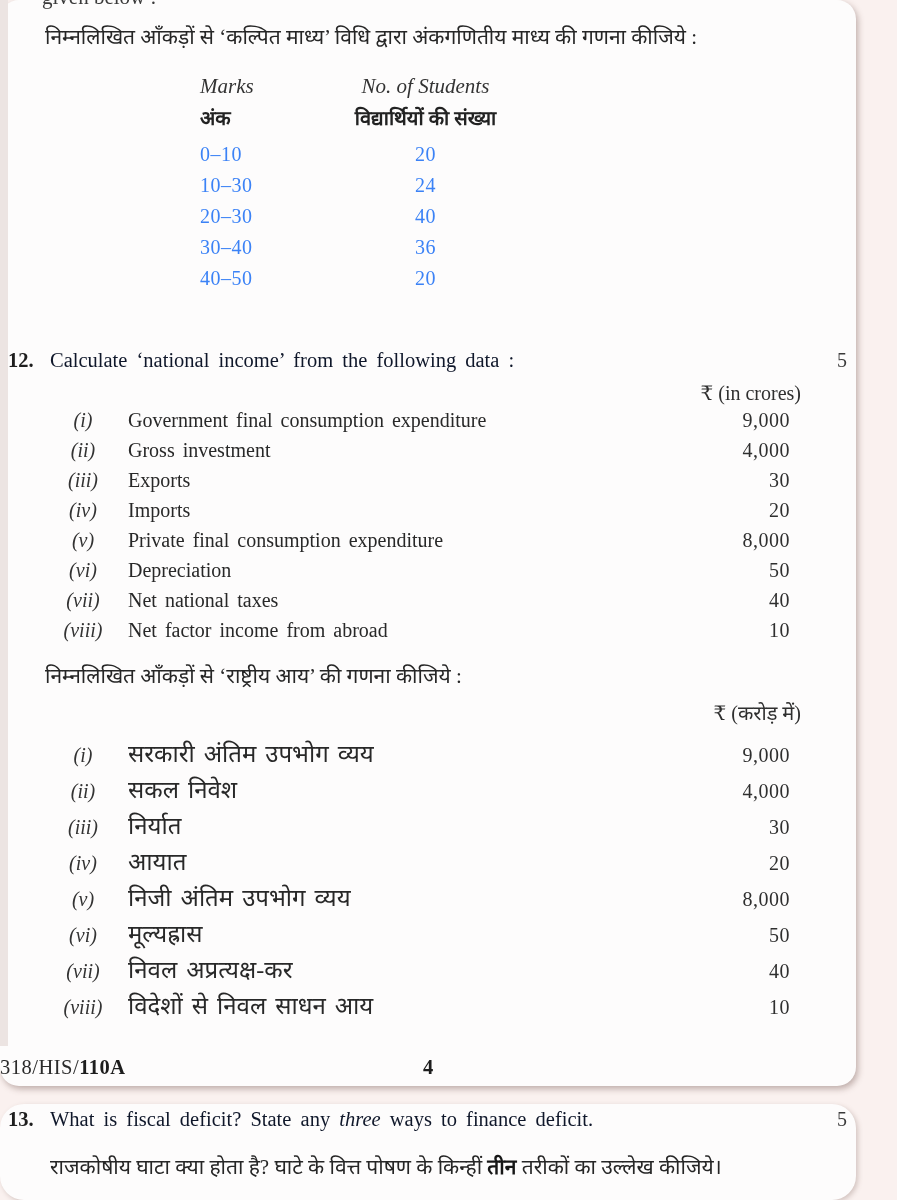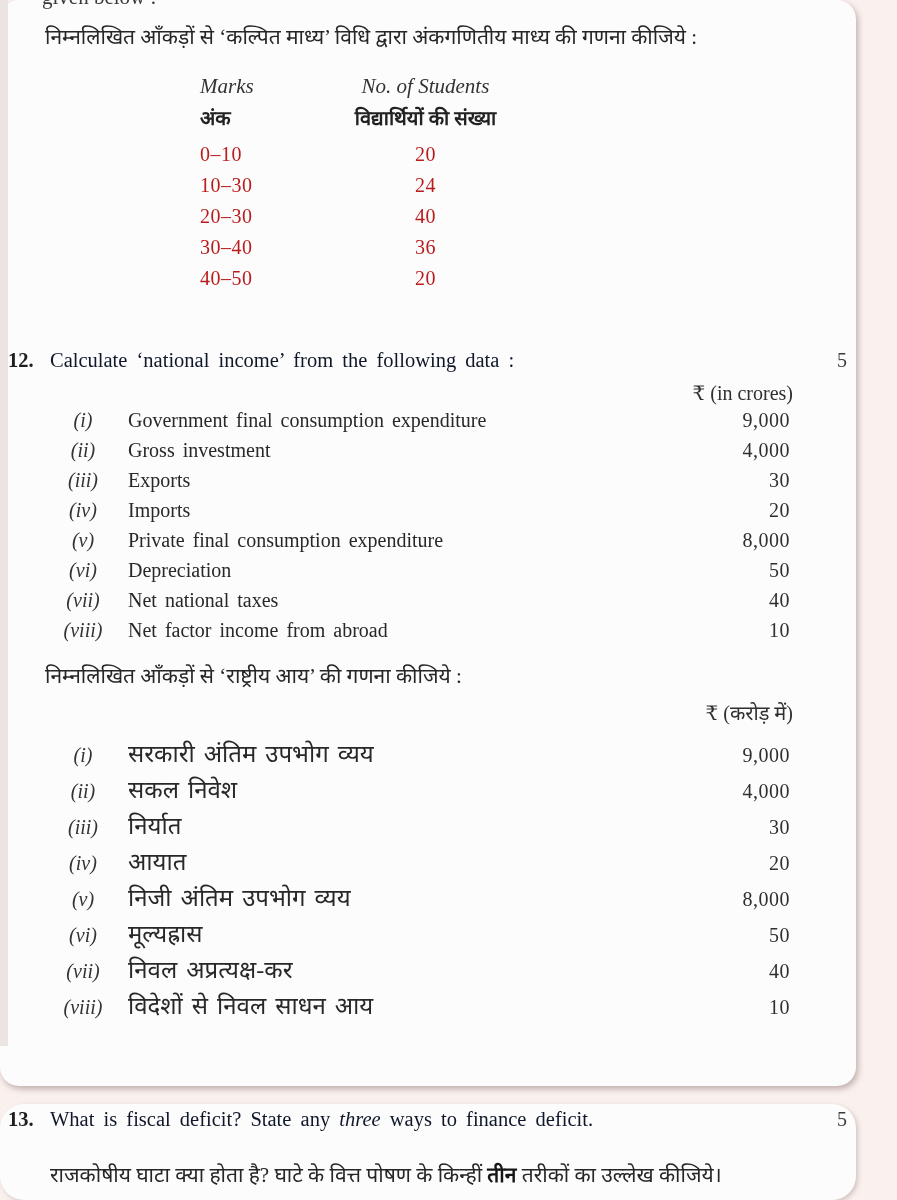--- a/index.html
+++ b/index.html
@@ -19,50 +19,50 @@
 
   .hi-line{position:absolute;font-size:21px;white-space:nowrap;color:#262626;}
   .intro1{left:45px;top:22px;}
   .intro2{left:45px;top:661px;}
 
   .thead-en{position:absolute;top:74px;left:0;font-style:italic;font-size:21px;color:#333;}
   .thead-hi{position:absolute;top:104px;left:0;font-weight:bold;font-size:20px;color:#222;}
   .tcol1{position:absolute;left:200px;width:140px;font-family:Liberation Serif, serif;}
   .tcol2{position:absolute;left:348px;width:155px;text-align:center;}
   .trows{position:absolute;top:143px;left:0;width:856px;}
-  .trow{position:relative;height:31px;font-size:20px;letter-spacing:.5px;color:#b91c1c;}
+  .trow{position:relative;height:31px;font-size:20px;letter-spacing:.5px;color:#3b82f6;}
 
   .qrow{position:absolute;left:8px;right:0;display:flex;align-items:baseline;font-size:20.5px;}
   .q12row{top:349px;}
   .q13row{top:4px;}
   .qnum{font-weight:bold;width:42px;color:#1e1e1e;}
   .qtext{word-spacing:4px;color:#0f172a;white-space:nowrap;}
   .qmarks{margin-left:auto;padding-right:9px;font-size:20px;color:#3a3a3a;}
 
-  .unit{position:absolute;width:793px;text-align:right;font-size:20px;white-space:nowrap;color:#2f2f2f;}
+  .unit{position:absolute;width:793px;text-align:right;font-size:20px;white-space:nowrap;color:#2f2f2f;margin-left:8px;}
   .unit-en{top:381px;}
   .unit-hi{top:699px;}
 
   .irows{position:absolute;left:0;width:790px;}
   .irows-en{top:409px;}
   .irows-hi{top:736px;}
   .irow{display:flex;align-items:baseline;}
   .irows-en .irow{height:30px;font-size:20px;}
   .irows-hi .irow{height:36px;font-size:20px;}
   .inum{width:50px;margin-left:58px;text-align:center;font-style:italic;color:#333;flex:none;}
   .ilabel{margin-left:20px;word-spacing:3px;white-space:nowrap;color:#282828;}
   .irows-hi .ilabel{font-size:24px;}
   .ivalue{margin-left:auto;letter-spacing:.5px;color:#2f2f2f;}
 
   .footer{position:absolute;top:1056px;left:0;width:856px;height:28px;font-size:20.5px;}
   .paper-code{position:absolute;left:0;top:0;letter-spacing:.5px;color:#2b2b2b;}
   .paper-code b{font-weight:bold;color:#1d1d1d;}
   .page-number{position:absolute;left:400px;width:56px;text-align:center;font-weight:bold;color:#1d1d1d;}
 
-  .q13-hi{position:absolute;left:50px;top:48px;font-size:21px;white-space:nowrap;color:#262626;margin-top:8px;}
+  .q13-hi{position:absolute;left:50px;top:48px;font-size:21px;white-space:nowrap;color:#262626;}
   .bold-hi{font-weight:bold;color:#161616;}
   .ital{font-style:italic;}
 </style>
 </head>
 <body>
 
 <div class="page page4">
 
   <div class="top-partial">
     <span>given below :</span>
@@ -193,20 +193,24 @@
       <span class="ilabel">निवल अप्रत्यक्ष-कर</span>
       <span class="ivalue">40</span>
     </div>
     <div class="irow">
       <span class="inum">(viii)</span>
       <span class="ilabel">विदेशों से निवल साधन आय</span>
       <span class="ivalue">10</span>
     </div>
   </div>
 
+  <div class="footer">
+    <span class="paper-code"><span>318/HIS/</span><b>110A</b></span>
+    <span class="page-number">4</span>
+  </div>
 
   <div class="left-edge"></div>
 </div>
 
 <div class="page page5">
   <div class="qrow q13row">
     <span class="qnum">13.</span>
     <span class="qtext"><span>What is fiscal deficit? State any </span><span class="ital">three</span><span> ways to finance deficit.</span></span>
     <span class="qmarks">5</span>
   </div>

